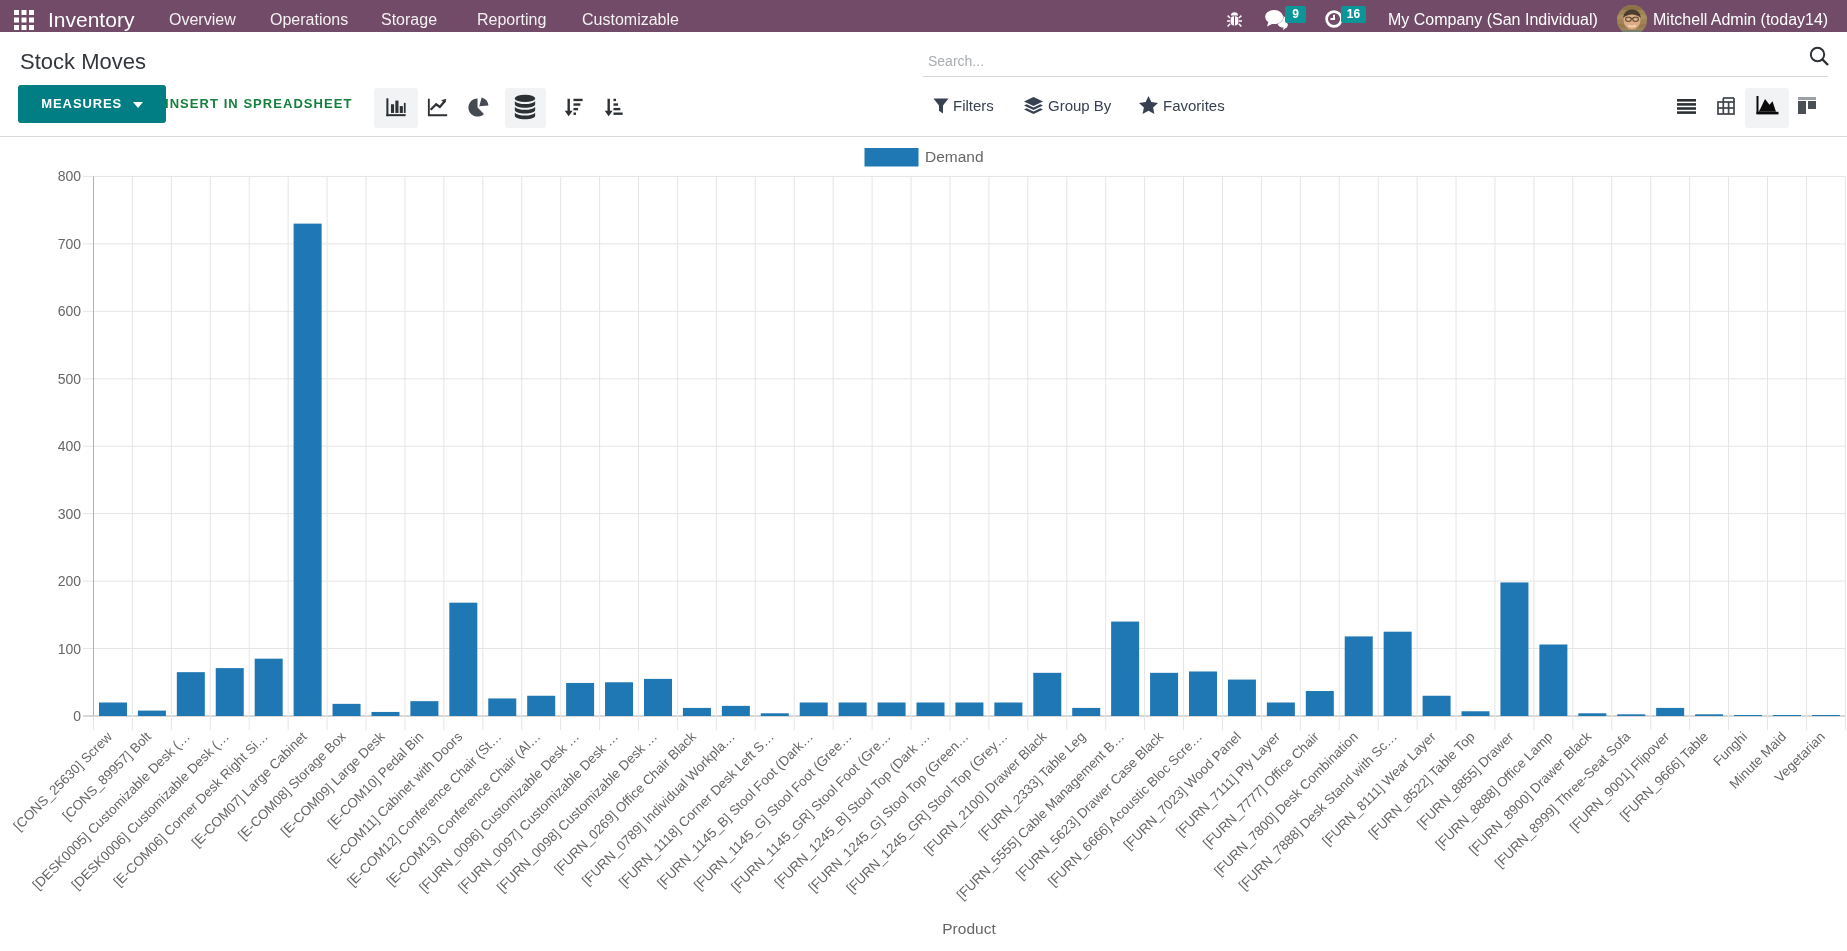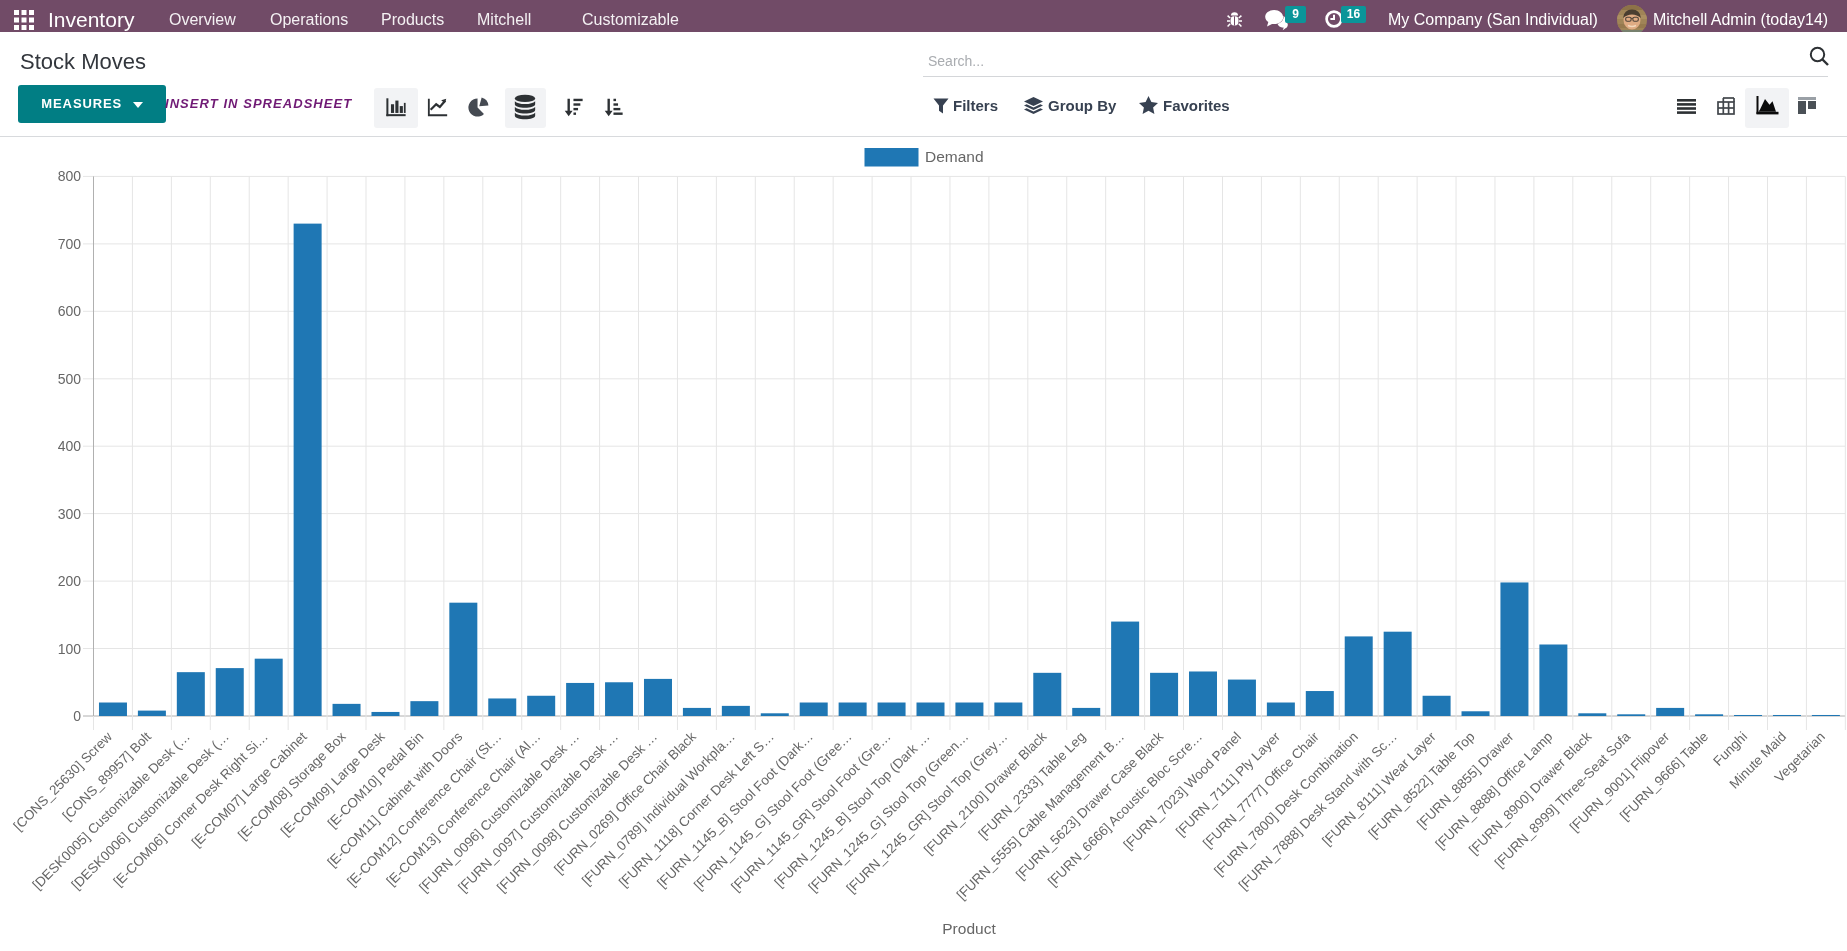--- a/index.html
+++ b/index.html
@@ -13,24 +13,24 @@
   text-align:center; line-height:17px; border-radius:2px; }
 .cp { position:relative; width:100%; height:105px; background:#fff;
   border-bottom:1px solid #d8dadd; }
 .title { font-size:22px; color:#33373d; }
 .search-ph { font-size:14px; color:#a9acb0; }
 .search-line { left:923px; top:44px; width:905px; height:1px; background:#d4d6d9; }
 .btn-measures { left:18px; top:53px; width:148px; height:38px; background:#017e84; color:#fff;
   font-size:13px; font-weight:bold; text-align:center; line-height:38px; border-radius:3px; letter-spacing:.9px; }
 .caret { display:inline-block; width:0; height:0; border-left:5px solid transparent;
   border-right:5px solid transparent; border-top:6px solid #fff; margin-left:6px; vertical-align:middle; }
-.btn-insert { left:165px; top:53px; height:38px; line-height:38px; color:#701a75;
-  font-size:13px; font-weight:bold; letter-spacing:1.05px;font-style:italic; }
+.btn-insert { left:165px; top:53px; height:38px; line-height:38px; color:#15803d;
+  font-size:13px; font-weight:bold; letter-spacing:1.05px; }
 .iconbox { top:56px; width:44px; height:40px; background:#f2f3f5; border-radius:3px; }
-.fbtn { top:55px; height:38px; line-height:38px; font-size:15px; font-weight:700; color:#374151; }
+.fbtn { top:55px; height:38px; line-height:38px; font-size:15px; font-weight:400; color:#374151; }
 .chart { position:relative; }
 </style></head>
 <body>
 
 <div class="nav">
   <svg class="abs" style="left:14px;top:10px" width="20" height="20" viewBox="0 0 20 20">
     <g fill="#fff">
       <rect x="0" y="0" width="5" height="5"></rect>
         <rect x="7.5" y="0" width="5" height="5"></rect>
         <rect x="15" y="0" width="5" height="5"></rect>
@@ -38,22 +38,22 @@
         <rect x="7.5" y="7.5" width="5" height="5"></rect>
         <rect x="15" y="7.5" width="5" height="5"></rect>
       <rect x="0" y="15" width="5" height="5"></rect>
         <rect x="7.5" y="15" width="5" height="5"></rect>
         <rect x="15" y="15" width="5" height="5"></rect>
     </g>
   </svg>
   <div class="abs brand" style="left:48px;top:0">Inventory</div>
   <div class="abs nitem" style="left:169px">Overview</div>
   <div class="abs nitem" style="left:270px">Operations</div>
-  <div class="abs nitem" style="left:381px">Products</div>
-  <div class="abs nitem" style="left:477px">Mitchell</div>
+  <div class="abs nitem" style="left:381px">Storage</div>
+  <div class="abs nitem" style="left:477px">Reporting</div>
   <div class="abs nitem" style="left:582px">Customizable</div>
   <svg class="abs" style="left:1227px;top:10px" width="15" height="18" viewBox="0 0 15 18" fill="#fff">
     <path d="M7.5 2.2a3.6 3.6 0 0 1 3.6 3.3H3.9A3.6 3.6 0 0 1 7.5 2.2z"></path>
     <rect x="3.6" y="6.3" width="7.8" height="9.2" rx="3.4"></rect>
     <rect x="7" y="6.3" width="1" height="9.2" fill="#714B67"></rect>
     <g stroke="#fff" stroke-width="1.5">
       <line x1="3.2" y1="8" x2="0.6" y2="5.6"></line>
         <line x1="11.8" y1="8" x2="14.4" y2="5.6"></line>
       <line x1="3.2" y1="11" x2="0" y2="11"></line>
         <line x1="11.8" y1="11" x2="15" y2="11"></line>

